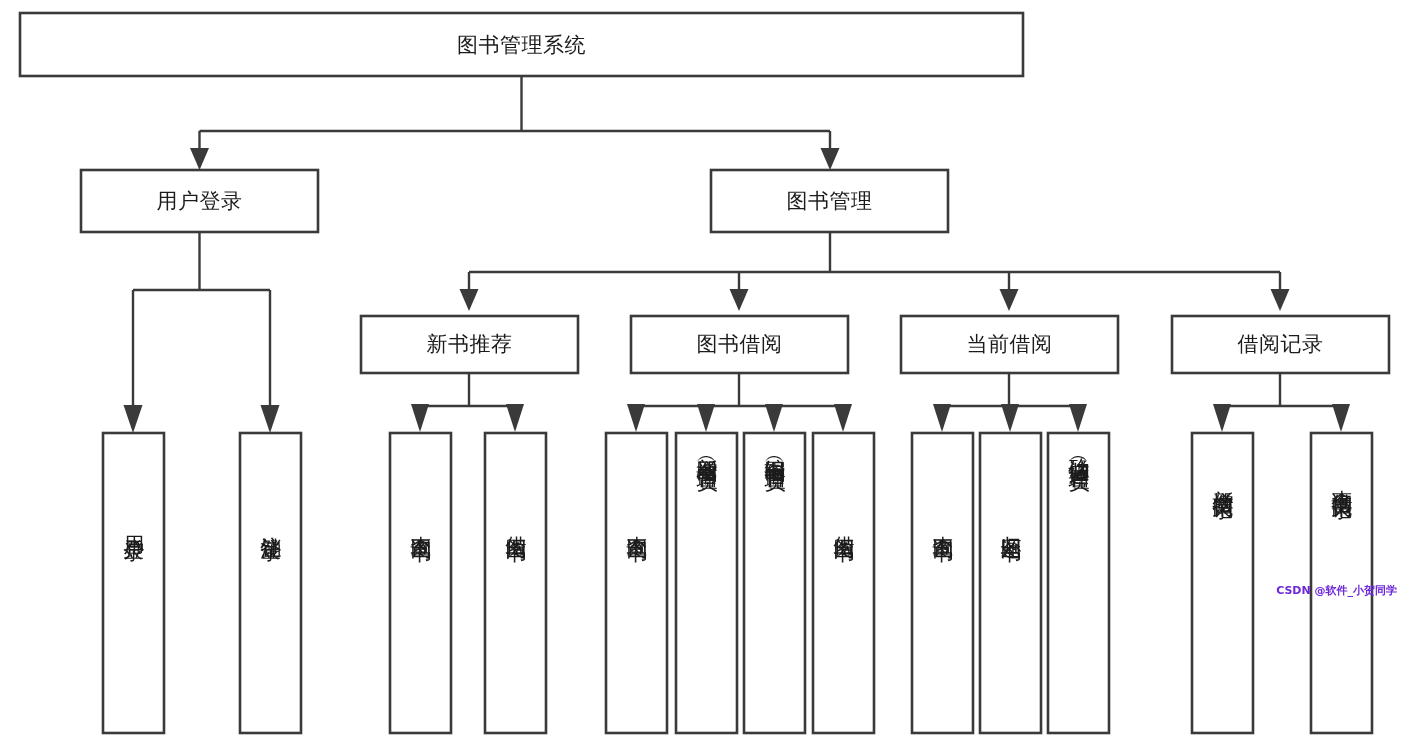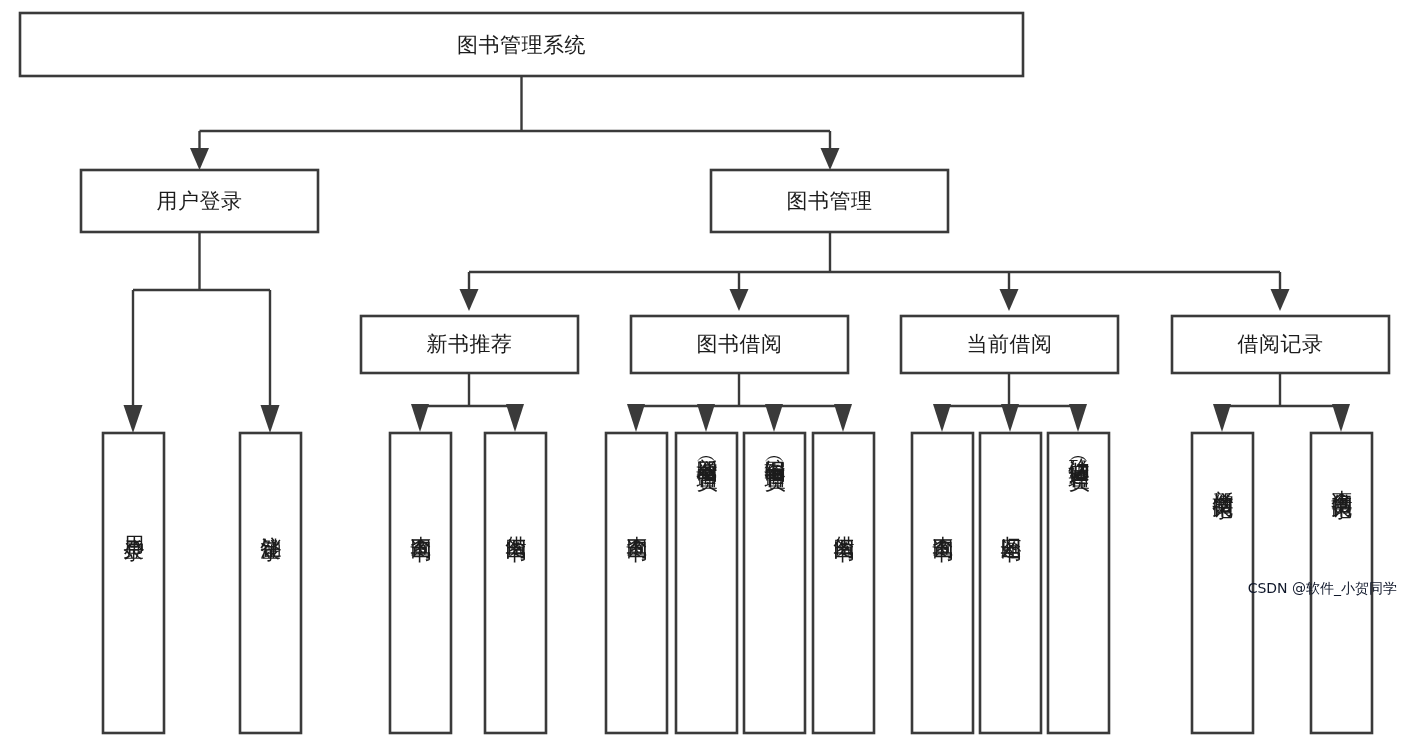--- a/index.html
+++ b/index.html
@@ -64,24 +64,25 @@
     text-orientation: upright;
     line-height: 1;
     letter-spacing: 2px;
     white-space: nowrap;
   }
   .watermark {
     position: absolute;
     right: 8px;
     bottom: 4px;
     font-family: "DejaVu Sans", "Liberation Sans", sans-serif;
-    font-size: 14px;
-    color: #0f172a;
+    font-size: 11px;
+    color: #6d28d9;
     white-space: nowrap;
     user-select: none;
+    font-weight: bold;
   }
 </style>
 </head>
 <body>
 
 <div id="diagram-root">
 
   <svg class="diagram" viewBox="0 0 1405 747" xmlns="http://www.w3.org/2000/svg">
 
     <g>

